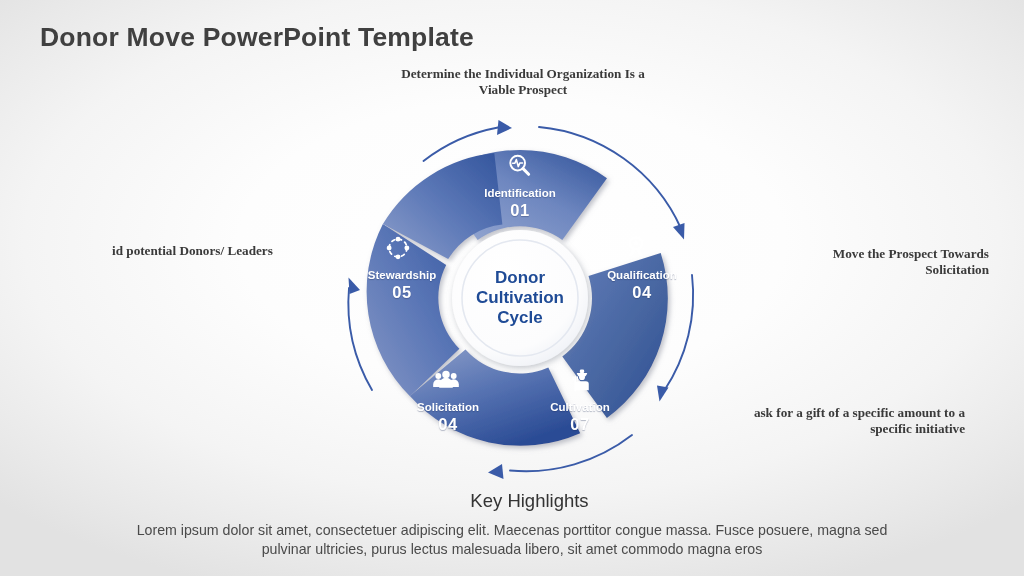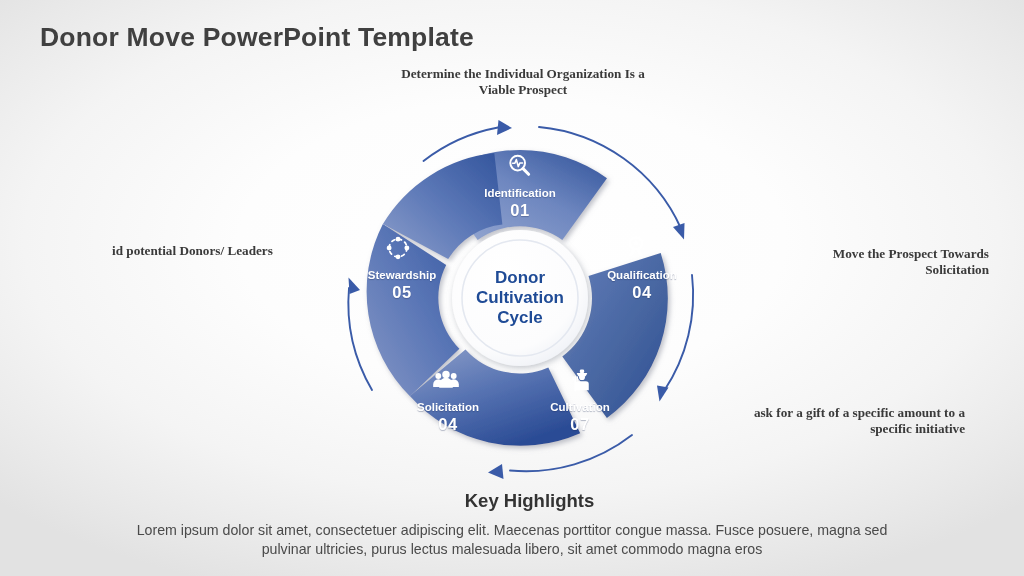--- a/index.html
+++ b/index.html
@@ -107,21 +107,21 @@
   
   #footer {
     position: absolute;
     left: 0;
     top: 490px;
     width: 1024px;
     text-align: center;
   }
   #footer-title {
     font-size: 18.5px;
-    font-weight: bold;
+    font-weight: normal;
     color: #333333;
     margin-bottom: 9px;
     padding-left: 35px;
   }
   #footer-body {
     font-size: 14.2px;
     color: #4a4a4a;
     line-height: 19px;
     width: 800px;
     margin: 0 auto;

